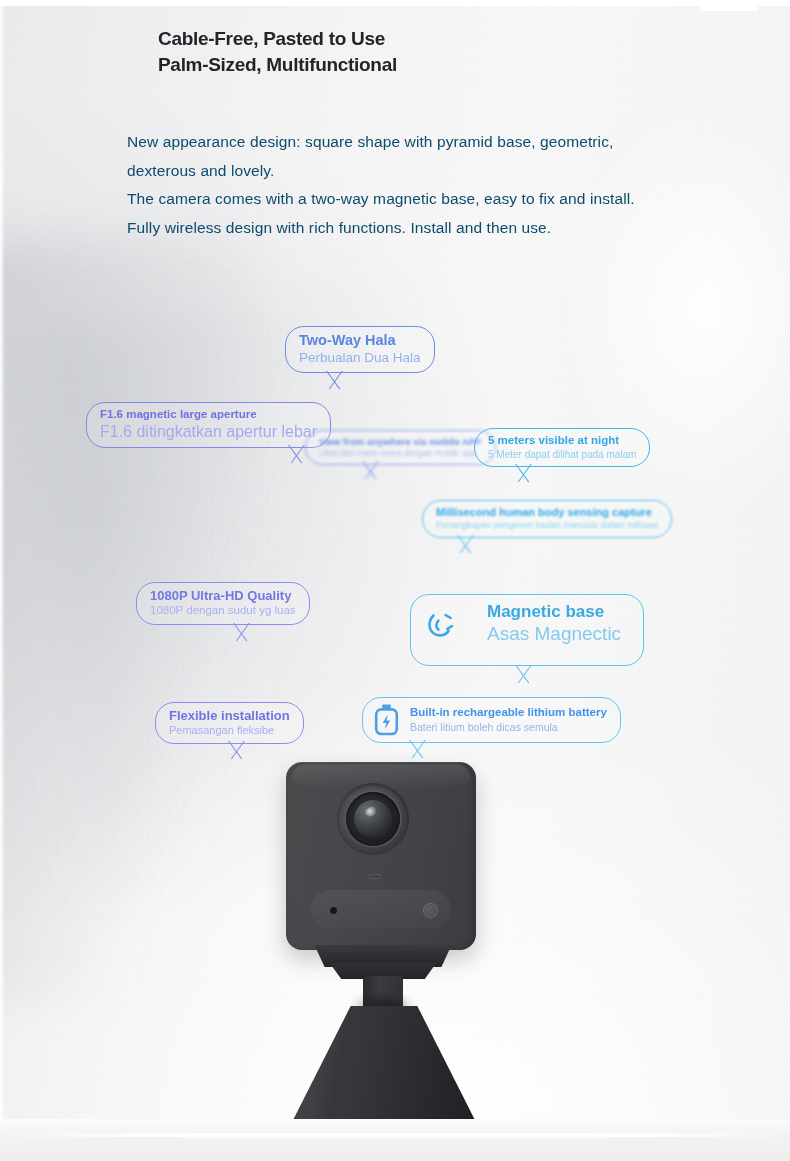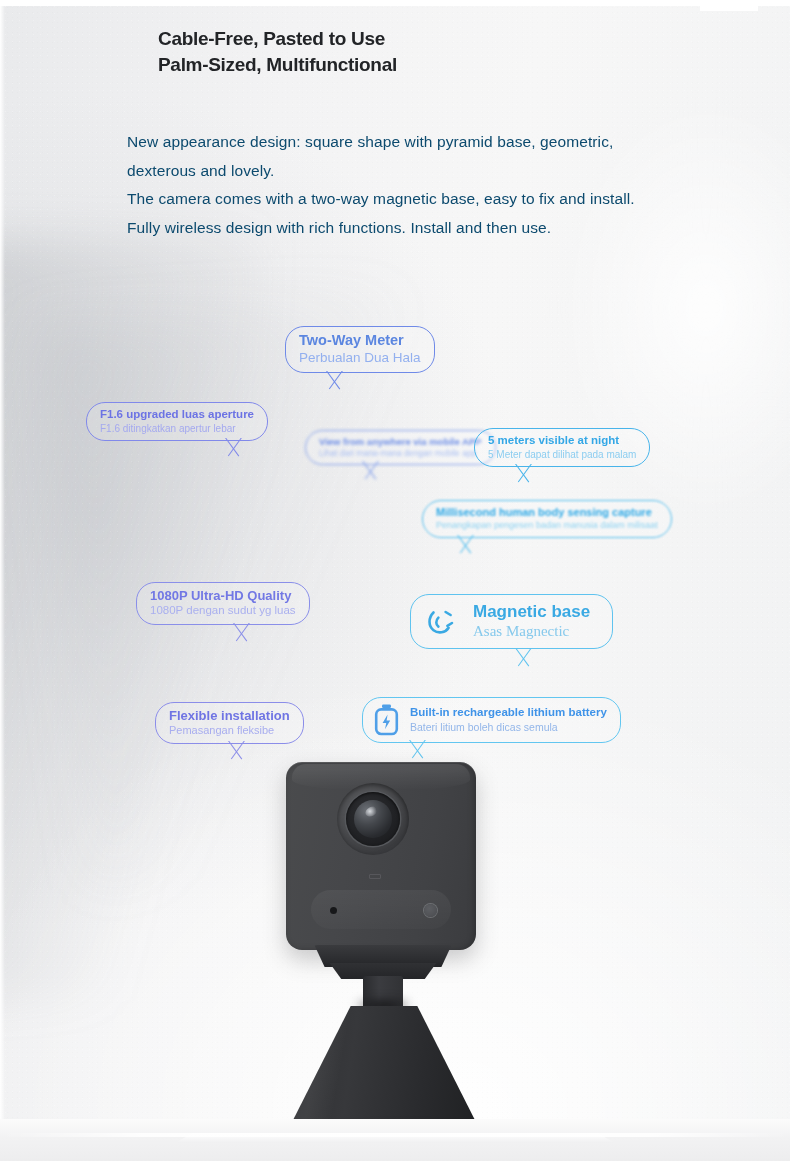--- a/index.html
+++ b/index.html
@@ -336,33 +336,33 @@
     <div>Palm-Sized, Multifunctional</div>
   </div>
 
   <div class="bodycopy">
     <p>New appearance design: square shape with pyramid base, geometric, dexterous and lovely.</p>
     <p>The camera comes with a two-way magnetic base, easy to fix and install. Fully wireless design with rich functions. Install and then use.</p>
   </div>
 
   <div class="bubble" style="left:285px; top:326px; --bc:#6f8ae8; --tc:#5b86e0; --sc:#93b0ef;">
     <div class="txt">
-      <div class="t1" style="font-size:14.5px;">Two-Way Meter</div>
+      <div class="t1" style="font-size:14.5px;">Two-Way Hala</div>
       <div class="t2" style="font-size:13.5px;text-align:center;">Perbualan Dua Hala</div>
     </div>
     <div class="tail" style="left:36px; bottom:-21px;">
       <i></i>
         <u></u>
     </div>
   </div>
 
   <div class="bubble soft" style="left:86px; top:402px; --bc:#8189ea; --tc:#6c73e4; --sc:#a4a9ef;">
     <div class="txt">
-      <div class="t1" style="font-size:11.5px;">F1.6 upgraded luas aperture</div>
-      <div class="t2" style="font-size:10px;">F1.6 ditingkatkan apertur lebar</div>
+      <div class="t1" style="font-size:11.5px;">F1.6 magnetic large aperture</div>
+      <div class="t2" style="font-size:16px;text-align:center;">F1.6 ditingkatkan apertur lebar</div>
     </div>
     <div class="tail" style="right:20px; bottom:-20px;">
       <i></i>
         <u></u>
     </div>
   </div>
 
   <div class="bubble soft3" style="left:305px; top:430px; --bc:#7d9bea; --tc:#6b8ce6; --sc:#a6bcf1;">
     <div class="txt">
       <div class="t1" style="font-size:9.5px;">View from anywhere via mobile APP</div>
@@ -401,32 +401,32 @@
     <div class="txt">
       <div class="t1" style="font-size:13px;">1080P Ultra-HD Quality</div>
       <div class="t2" style="font-size:11.5px;">1080P dengan sudut yg luas</div>
     </div>
     <div class="tail" style="left:92px; bottom:-21px;">
       <i></i>
         <u></u>
     </div>
   </div>
 
-  <div class="bubble" style="left:410px; top:594px; --bc:#5fc3ef; --tc:#3aa9e3; --sc:#86c9ec; padding:7px 22px 7px 14px; gap:18px;">
+  <div class="bubble" style="left:410px; top:594px; --bc:#5fc3ef; --tc:#3aa9e3; --sc:#86c9ec; padding:7px 22px 20px 14px; gap:32px;">
     <svg class="icn" width="30" height="30" viewBox="0 0 30 30">
       <g fill="none" stroke="#3aa9e3" stroke-width="2.6" stroke-linecap="round">
         <path d="M8.5 6.5 C3.2 11.8 3.2 20 8.5 24.2 C13.2 27.9 20.5 26.8 23.6 21.8"></path>
         <path d="M13.4 11.6 C10.6 14.4 10.6 18.6 13.4 20.6"></path>
         <path d="M20.6 6.0 L25.6 9.0"></path>
         <path d="M22.4 19.8 L27.0 17.0"></path>
       </g>
     </svg>
     <div class="txt">
       <div class="t1" style="font-size:17px;">Magnetic base</div>
-      <div class="t2" style="font-size:15px;font-family:Liberation Serif, serif;">Asas Magnectic</div>
+      <div class="t2" style="font-size:19px;">Asas Magnectic</div>
     </div>
     <div class="tail" style="left:100px; bottom:-22px;">
       <i></i>
         <u></u>
     </div>
   </div>
 
   <div class="bubble soft" style="left:362px; top:697px; --bc:#62c6f0; --tc:#3f93e8; --sc:#93b6e9; padding-left:11px; gap:11px;">
     <svg class="icn" width="25" height="33" viewBox="0 0 25 33">
       <rect x="8" y="1.5" width="9" height="3.6" rx="1.4" fill="#4f9fe8"></rect>

